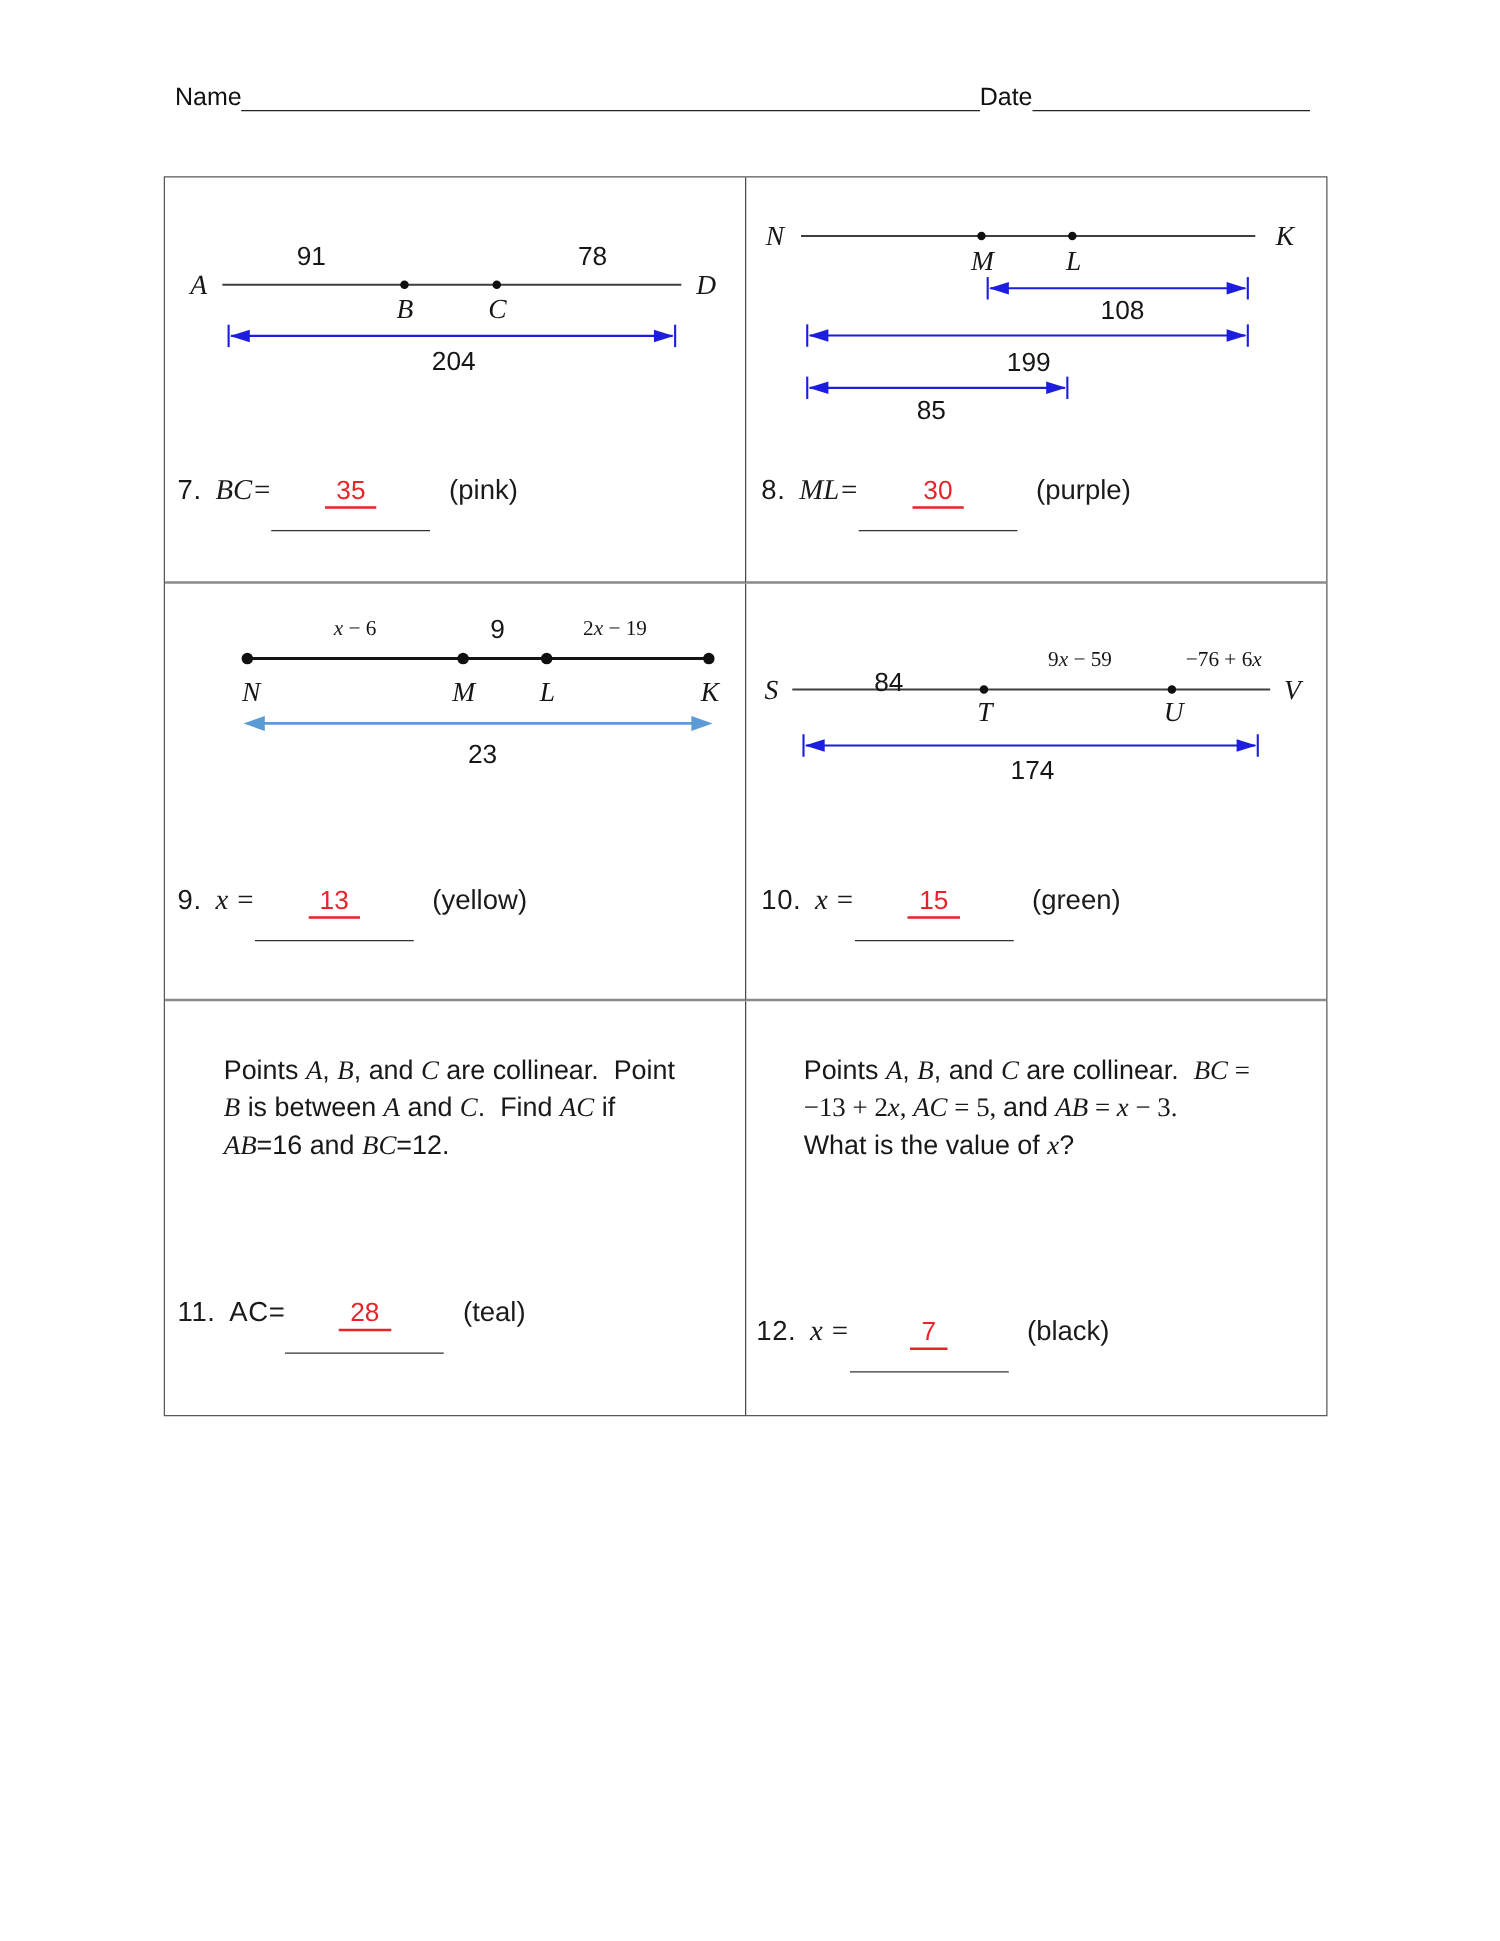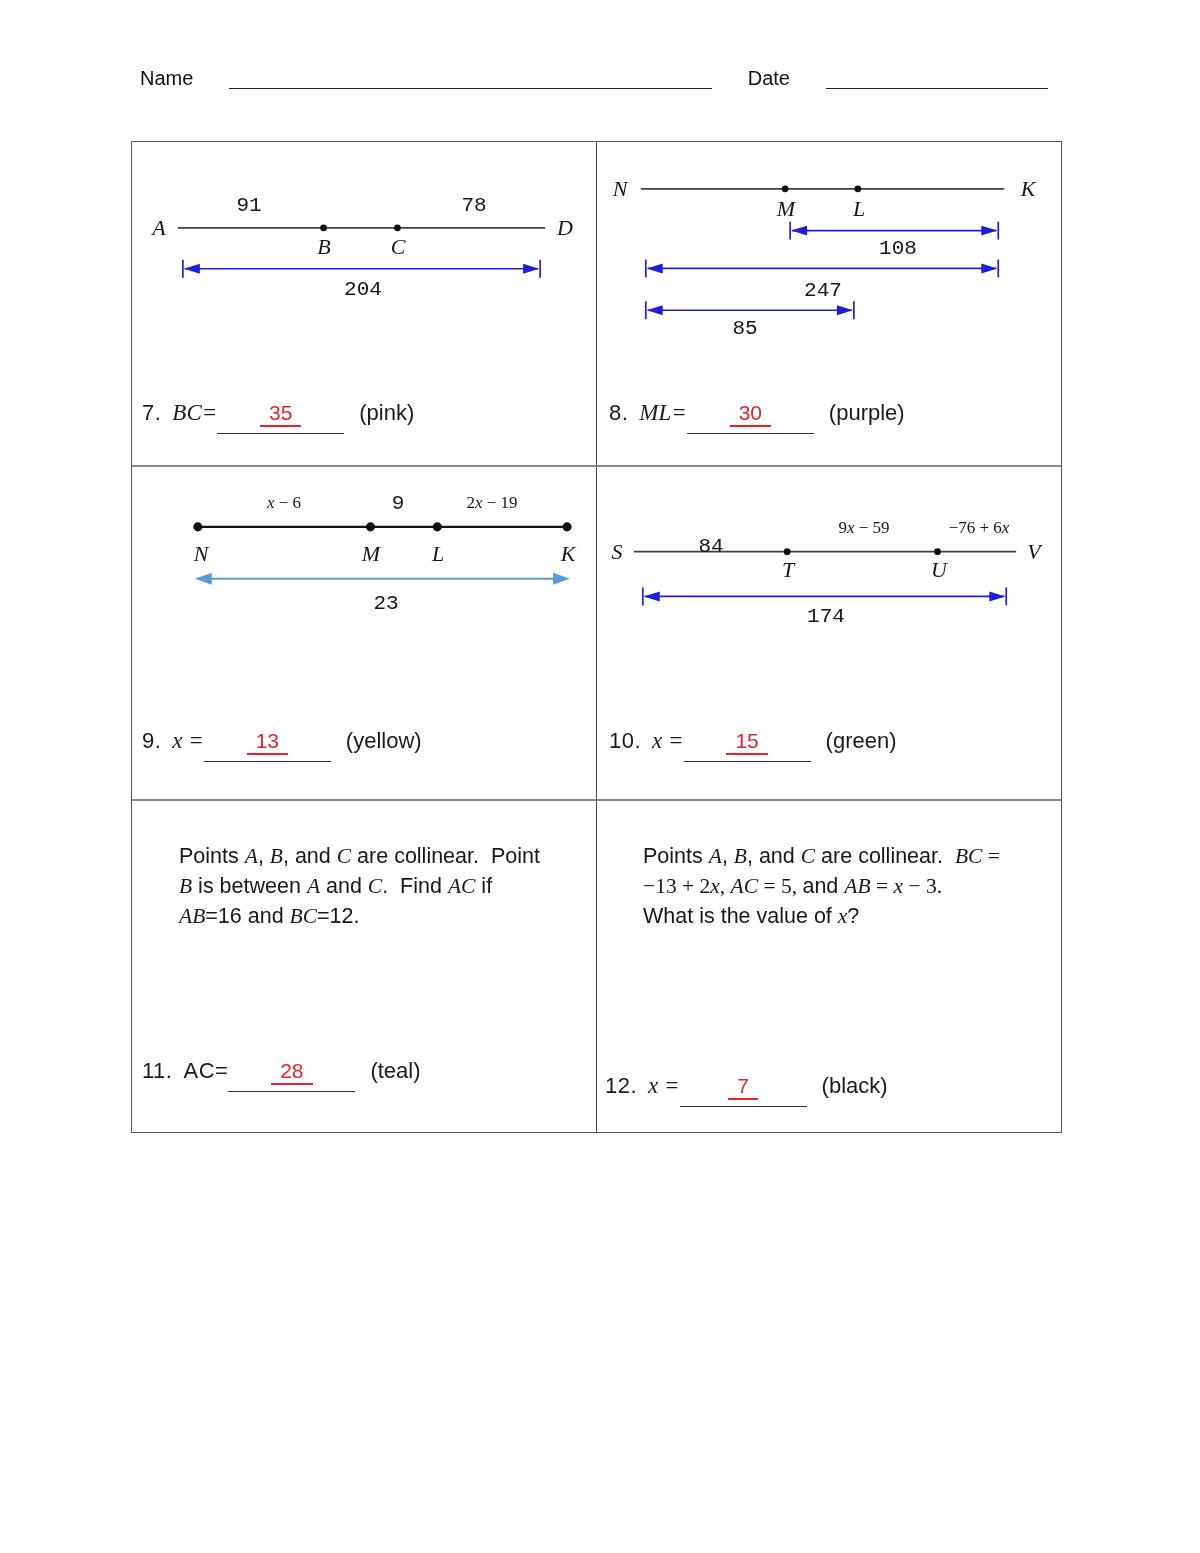--- a/index.html
+++ b/index.html
@@ -9,21 +9,21 @@
     --dark:#3f3f3f;
     --ink:#1a1a1a;
   }
   *{margin:0;padding:0;box-sizing:border-box;}
   html,body{background:#ffffff;}
   .sheet{
     position:relative;width:1200px;height:1553px;background:#fff;overflow:hidden;
     font-family:"Liberation Sans",sans-serif;color:var(--ink);
   }
   
-  .hdr{position:absolute;left:140px;top:68px;width:908px;display:flex;align-items:flex-end;gap:36px;}
+  .hdr{position:absolute;left:140px;top:68px;width:908px;display:flex;align-items:flex-end;}
   .hdr-label{font-size:20px;color:#111;line-height:1;padding-bottom:1px;}
   .hline{border-bottom:1.7px solid #222;height:10px;}
   .hline.name{flex:1;}
   .hline.date{width:222px;}
   
   .grid{
     position:absolute;left:131px;top:141px;width:931px;height:992px;
     border:1.6px solid #5a5a5a;
     display:grid;grid-template-columns:465px 1fr;grid-template-rows:325px 334px 1fr;
   }
@@ -36,30 +36,30 @@
   .seg{stroke:var(--dark);stroke-width:1.7;}
   .seg9{stroke:#141414;stroke-width:2.4;}
   .dot{fill:#101010;}
   .dimline{stroke:var(--blue);stroke-width:1.7;}
   .dimhead{fill:var(--blue);}
   .lite{stroke:var(--lblue);stroke-width:2.2;}
   .litehead{fill:var(--lblue);}
   
   .dlab{position:absolute;transform:translateX(-50%);white-space:nowrap;color:#161616;}
   .it{font-family:"Liberation Serif",serif;font-style:italic;font-size:22px;}
-  .num{font-family:Liberation Mono, monospace;font-size:21px;}
+  .num{font-family:Liberation Sans, sans-serif;font-size:21px;}
   .expr{font-family:"Liberation Serif",serif;font-size:17px;}
   .seg-i{font-family:"Liberation Serif",serif;font-style:italic;}
   .seg-r{font-family:"Liberation Serif",serif;font-style:normal;}
   
   .ansline{position:absolute;display:flex;align-items:baseline;font-size:22px;}
   .qnum{margin-right:11px;letter-spacing:.5px;}
   .prefix{font-family:"Liberation Serif",serif;font-style:italic;font-size:23px;}
   .prefix.sans{font-family:"Liberation Sans",sans-serif;font-style:normal;font-size:22px;letter-spacing:.5px;}
-  .blank{display:inline-block;width:127px;border-bottom:1.8px solid #333;text-align:center;padding-bottom:6px;margin-top:21px;}
+  .blank{display:inline-block;width:127px;border-bottom:1.8px solid #333;text-align:center;padding-bottom:17px;}
   .ansred{display:inline-block;color:var(--red);border-bottom:2px solid var(--red);padding:0 9px;font-size:21px;}
   .note{margin-left:15px;}
   
   .para{position:absolute;font-size:21.5px;line-height:30px;color:#181818;}
   
   .footer{position:absolute;left:0;top:1482px;width:100%;text-align:center;font-size:20px;color:#1c1c1c;}
 </style>
 </head>
 <body>
 
@@ -134,21 +134,21 @@
             <line class="dimline" x1="51" y1="169" x2="256" y2="169"></line>
             <polygon class="dimhead" points="50,169 66,164 66,174"></polygon>
             <polygon class="dimhead" points="257,169 241,164 241,174"></polygon>
           </g>
         </svg>
         <div class="dlab it" style="left:23px;top:34px">N</div>
         <div class="dlab it" style="left:431px;top:34px">K</div>
         <div class="dlab it" style="left:189px;top:54px">M</div>
         <div class="dlab it" style="left:262px;top:54px">L</div>
         <div class="dlab num" style="left:301px;top:95px">108</div>
-        <div class="dlab num" style="left:226px;top:137px">247</div>
+        <div class="dlab num" style="left:226px;top:137px">199</div>
         <div class="dlab num" style="left:148px;top:175px">85</div>
       </div>
       <div class="ansline" style="left:12px;top:237px">
         <span class="qnum">8.</span>
         <span class="prefix">ML=</span>
         <span class="blank"><span class="ansred">30</span></span>
         <span class="note">(purple)</span>
       </div>
     </div>
 

